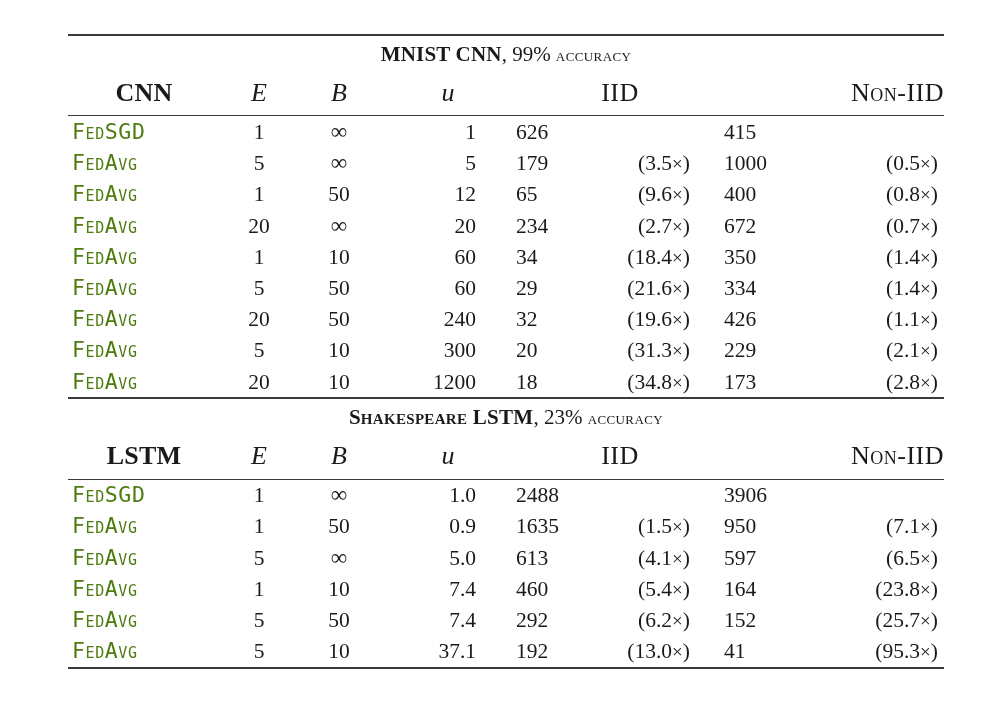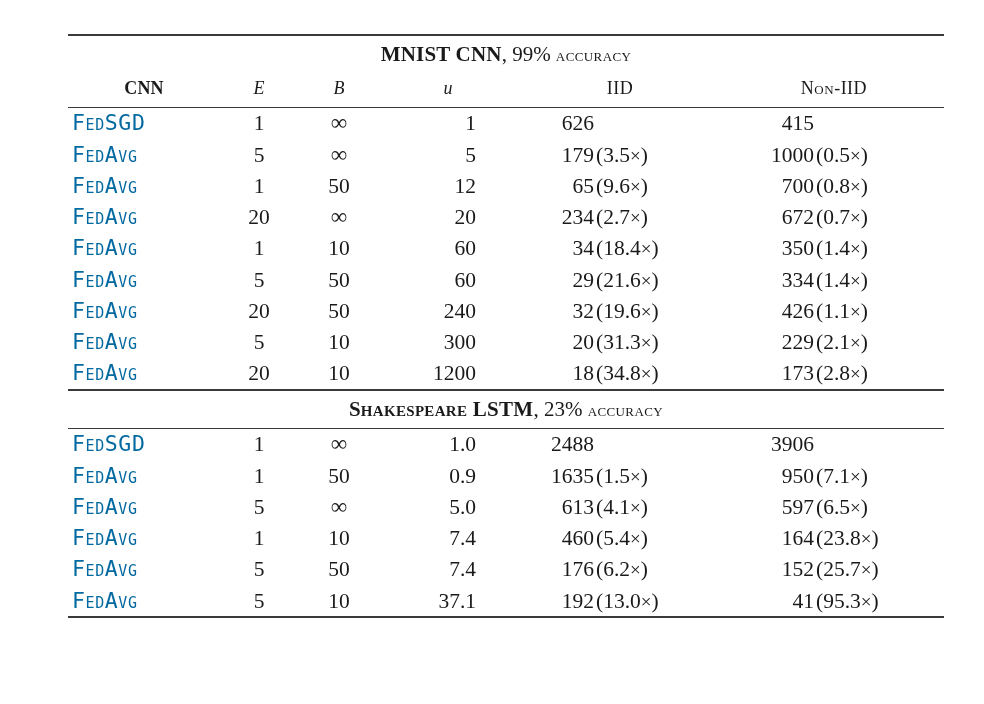--- a/index.html
+++ b/index.html
@@ -51,51 +51,51 @@
     white-space: nowrap;
   }
   .cap-bold  { font-weight: bold; letter-spacing: 0.2px; }
   .cap-sc    { font-variant: small-caps; font-weight: bold; letter-spacing: 0.3px; }
   .cap-reg   { font-weight: normal; }
   .cap-acc   { font-variant: small-caps; font-weight: normal; font-size: 19px; letter-spacing: 0.4px; }
 
   
   tr.col-head td {
     padding: 6px 0 9px 0;
-    font-size: 18px;
+    font-size: 26px;
     line-height: 1.05;
     white-space: nowrap;
   }
   .h-model { text-align: center; font-weight: bold; letter-spacing: 0.2px; }
   .h-math  { text-align: center; font-style: italic; font-family: "Liberation Serif", "DejaVu Serif", serif; font-size: 23px; }
   .h-iid   { text-align: center; font-weight: normal; letter-spacing: 0.5px; margin-top: 16px; }
-  .h-sc    { text-align: center; font-variant: small-caps; font-weight: normal; letter-spacing: 0.5px; }
+  .h-sc    { text-align: right; font-variant: small-caps; font-weight: normal; letter-spacing: 0.5px; }
 
   
   tr.data-row td {
     padding: 2.5px 0 2.5px 0;
     font-size: 21.5px;
     line-height: 1.22;
     white-space: nowrap;
   }
   tr.data-row:first-of-type td { padding-top: 6px; }
 
   .c-method {
     font-family: "DejaVu Sans Mono", "Liberation Mono", monospace;
     font-variant: small-caps;
     font-size: 19.5px;
     text-align: left;
     padding-left: 4px !important;
     letter-spacing: 0.6px;
-    color: #0369a1;
+    color: #4d7c0f;
   }
   .c-num   { text-align: center; }
   .c-u     { text-align: right; padding-right: 40px !important; }
-  .c-val   { text-align: right; }
-  .c-speed { text-align: left; }
+  .c-val   { text-align: left; }
+  .c-speed { text-align: right; }
 
   .c-iid-val      { padding-right: 2px !important; }
   .c-iid-speed    { padding-right: 34px !important; }
   .c-non-val      { padding-right: 2px !important; }
   .c-non-speed    { padding-right: 6px !important; }
 
   .inf { font-size: 23px; line-height: 0.9; }
   .times { font-size: 19px; }
 
   
@@ -162,21 +162,21 @@
             <td class="c-val c-non-val">1000</td>
             <td class="c-speed c-non-speed">(0.5<span class="times">×</span>)</td>
           </tr>
           <tr class="data-row">
             <td class="c-method">FedAvg</td>
             <td class="c-num">1</td>
             <td class="c-num">50</td>
             <td class="c-u">12</td>
             <td class="c-val c-iid-val">65</td>
             <td class="c-speed c-iid-speed">(9.6<span class="times">×</span>)</td>
-            <td class="c-val c-non-val">700</td>
+            <td class="c-val c-non-val">400</td>
             <td class="c-speed c-non-speed">(0.8<span class="times">×</span>)</td>
           </tr>
           <tr class="data-row">
             <td class="c-method">FedAvg</td>
             <td class="c-num">20</td>
             <td class="c-num"><span class="inf">∞</span></td>
             <td class="c-u">20</td>
             <td class="c-val c-iid-val">234</td>
             <td class="c-speed c-iid-speed">(2.7<span class="times">×</span>)</td>
             <td class="c-val c-non-val">672</td>
@@ -231,20 +231,28 @@
             <td class="c-speed c-iid-speed">(34.8<span class="times">×</span>)</td>
             <td class="c-val c-non-val">173</td>
             <td class="c-speed c-non-speed">(2.8<span class="times">×</span>)</td>
           </tr>
           <tr class="rule-sec">
             <td colspan="8"></td>
           </tr>
           <tr>
             <td colspan="8" class="section-caption"><span class="cap-sc">Shakespeare LSTM</span><span class="cap-reg">, </span><span class="cap-reg">23%</span><span class="cap-acc">&nbsp;accuracy</span></td>
           </tr>
+          <tr class="col-head">
+            <td class="h-model">LSTM</td>
+            <td class="h-math">E</td>
+            <td class="h-math">B</td>
+            <td class="h-math">u</td>
+            <td class="h-iid" colspan="2">IID</td>
+            <td class="h-sc" colspan="2">Non-IID</td>
+          </tr>
           <tr class="rule-mid">
             <td colspan="8"></td>
           </tr>
           <tr class="data-row">
             <td class="c-method">FedSGD</td>
             <td class="c-num">1</td>
             <td class="c-num"><span class="inf">∞</span></td>
             <td class="c-u">1.0</td>
             <td class="c-val c-iid-val">2488</td>
             <td class="c-speed c-iid-speed"></td>
@@ -279,21 +287,21 @@
             <td class="c-val c-iid-val">460</td>
             <td class="c-speed c-iid-speed">(5.4<span class="times">×</span>)</td>
             <td class="c-val c-non-val">164</td>
             <td class="c-speed c-non-speed">(23.8<span class="times">×</span>)</td>
           </tr>
           <tr class="data-row">
             <td class="c-method">FedAvg</td>
             <td class="c-num">5</td>
             <td class="c-num">50</td>
             <td class="c-u">7.4</td>
-            <td class="c-val c-iid-val">176</td>
+            <td class="c-val c-iid-val">292</td>
             <td class="c-speed c-iid-speed">(6.2<span class="times">×</span>)</td>
             <td class="c-val c-non-val">152</td>
             <td class="c-speed c-non-speed">(25.7<span class="times">×</span>)</td>
           </tr>
           <tr class="data-row">
             <td class="c-method">FedAvg</td>
             <td class="c-num">5</td>
             <td class="c-num">10</td>
             <td class="c-u">37.1</td>
             <td class="c-val c-iid-val">192</td>

